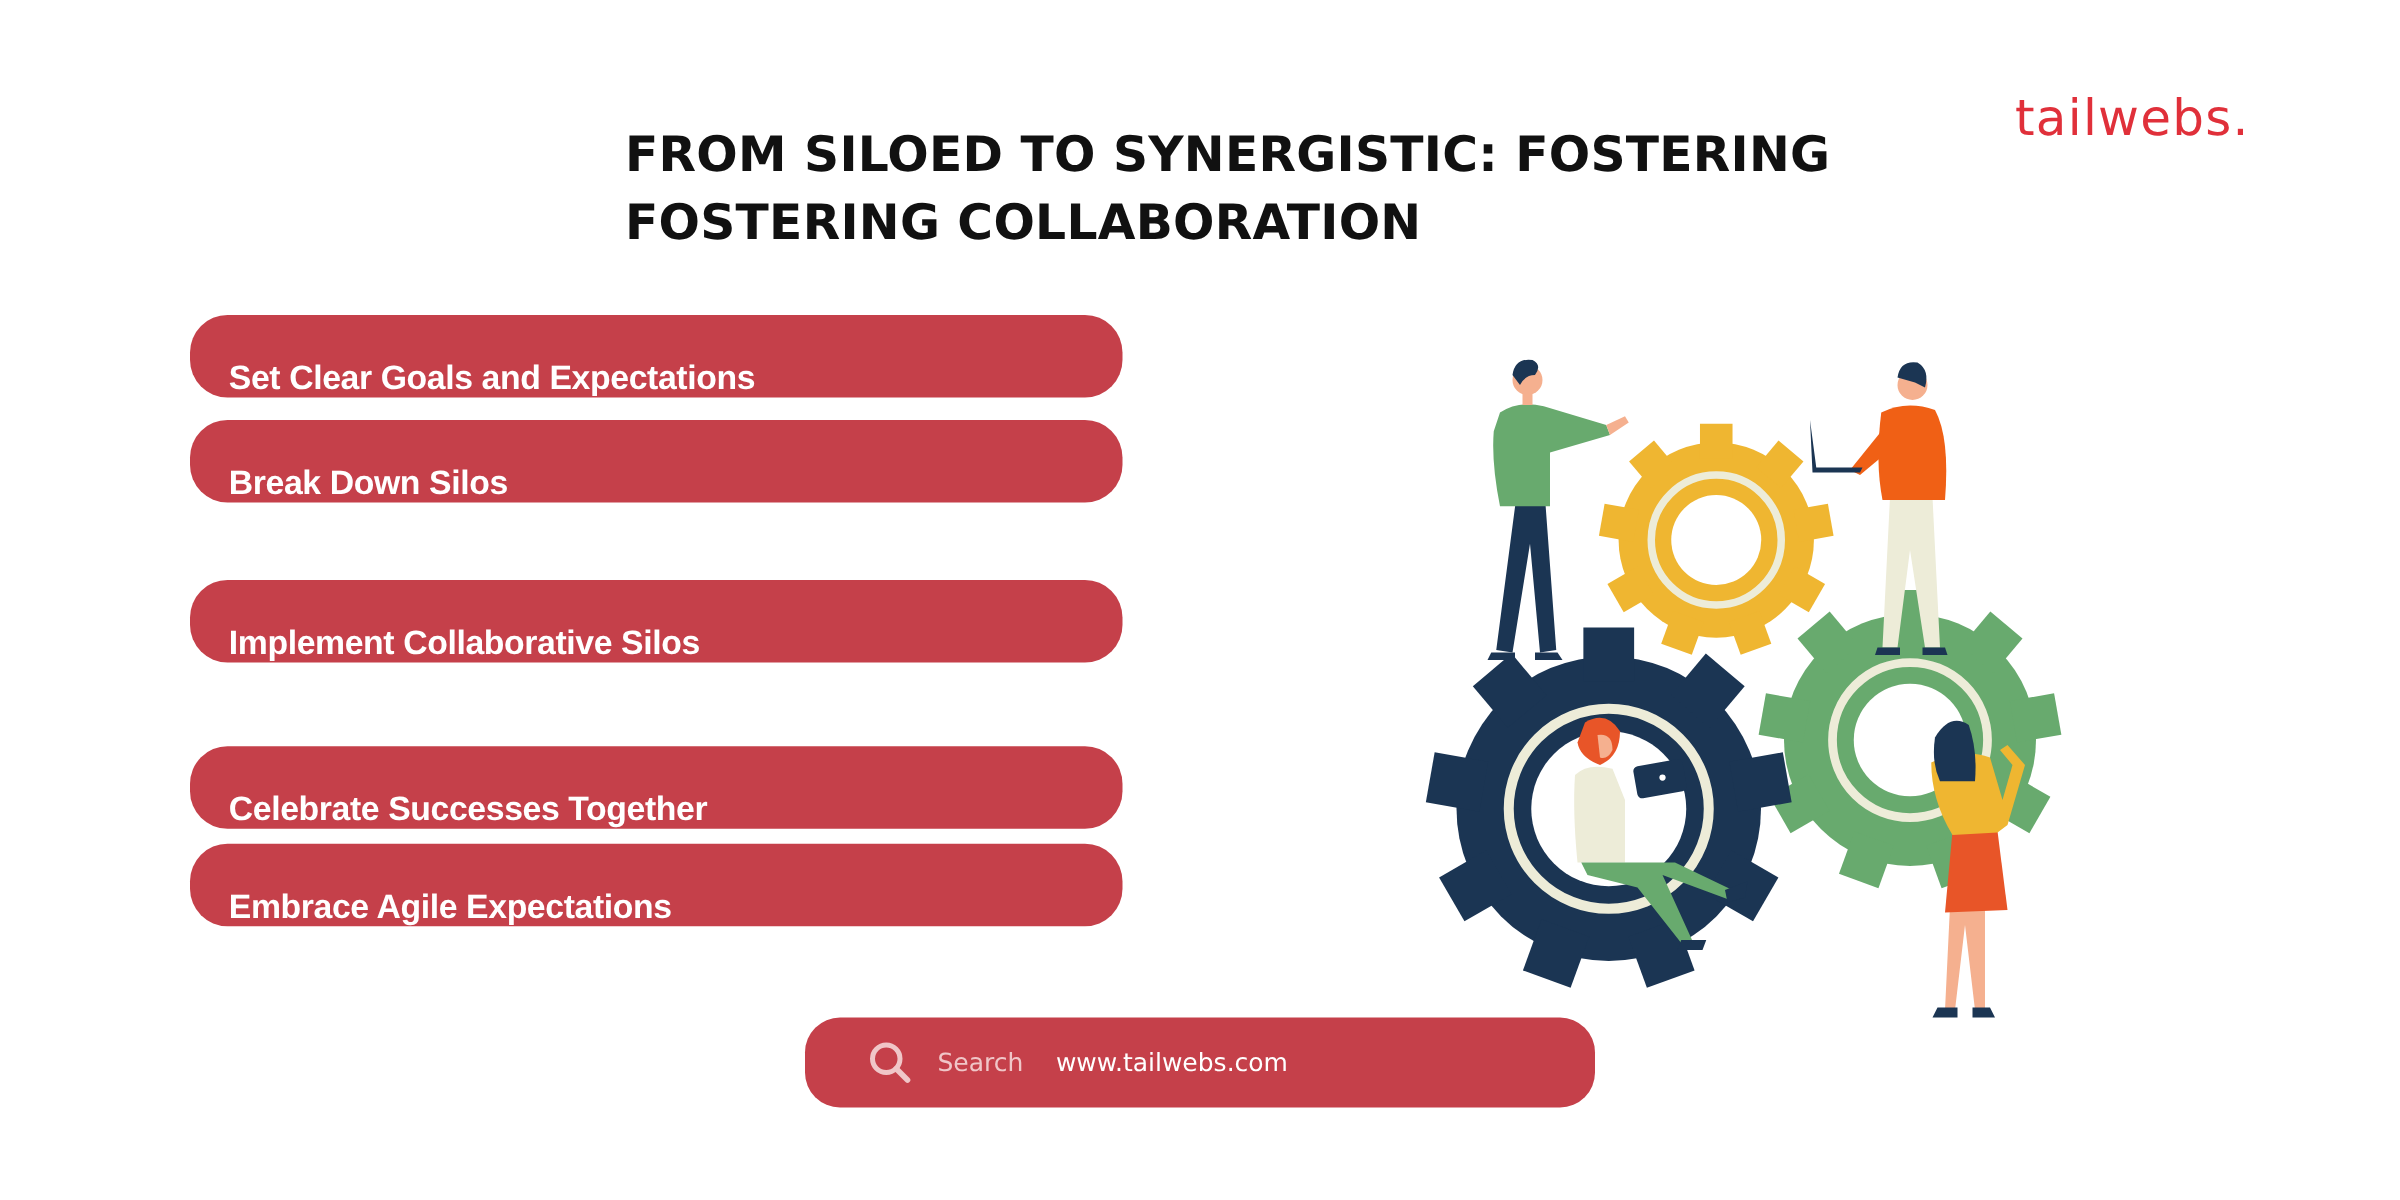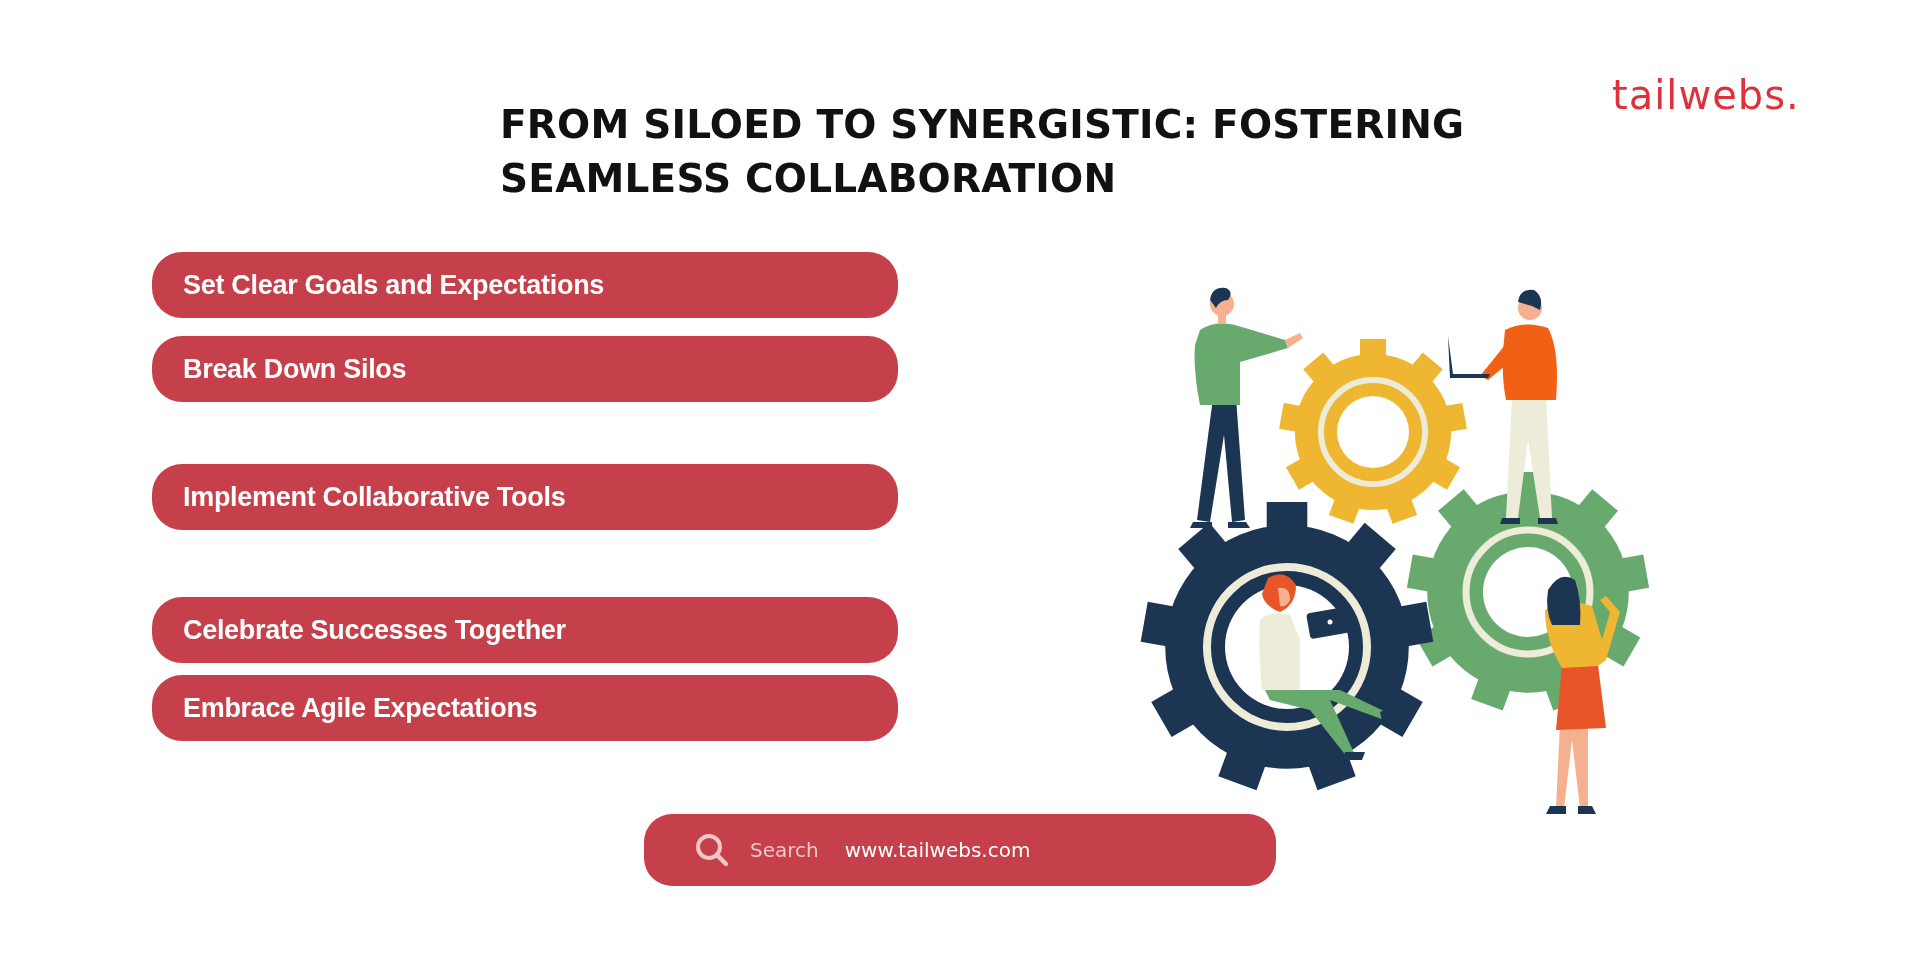--- a/index.html
+++ b/index.html
@@ -12,52 +12,52 @@
     font-family: "DejaVu Sans", sans-serif; font-weight: bold; font-size: 39px; line-height: 54px;
     color: #111111; letter-spacing: 0.2px;
   }
   .title span { display: block; }
   .logo {
     position: absolute; left: 1612px; top: 72px; font-family: "DejaVu Sans", sans-serif;
     font-size: 40px; color: #E0303A; letter-spacing: 1px; font-weight: normal;
   }
   .pill {
     position: absolute; left: 152px; width: 746px; height: 66px; border-radius: 30px;
-    background: #C5404A; color: #ffffff; display: flex; align-items: center;
+    background: #C5404A; color: #ffffff; display: flex; align-items: flex-end;
     box-sizing: border-box; padding-left: 31px;
     font-family: "Liberation Sans", sans-serif; font-weight: bold; font-size: 27px; letter-spacing: -0.3px;
     cursor: pointer;
   }
   .search {
     position: absolute; left: 644px; top: 814px; width: 632px; height: 72px; border-radius: 28px;
     background: #C5404A; display: flex; align-items: center; box-sizing: border-box; padding-left: 48px;
   }
   .search .icon { width: 40px; height: 40px; margin-right: 18px; }
   .search .placeholder { font-family: "DejaVu Sans", sans-serif; font-size: 20px; color: #F0C6C8; margin-right: 26px; }
   .search .url { font-family: "DejaVu Sans", sans-serif; font-size: 20px; color: #ffffff; }
   .illus { position: absolute; left: 1140px; top: 280px; width: 540px; height: 560px; }
 </style>
 </head>
 <body>
 
 <div class="title">
   <span>FROM SILOED TO SYNERGISTIC: FOSTERING</span>
-  <span>SEAMLESS COLLABORATION</span>
+  <span>FOSTERING COLLABORATION</span>
 </div>
 
 <div class="logo">tailwebs.</div>
 
 <div class="pill" style="top:252px">
   <span>Set Clear Goals and Expectations</span>
 </div>
 <div class="pill" style="top:336px">
   <span>Break Down Silos</span>
 </div>
 <div class="pill" style="top:464px">
-  <span>Implement Collaborative Tools</span>
+  <span>Implement Collaborative Silos</span>
 </div>
 <div class="pill" style="top:597px">
   <span>Celebrate Successes Together</span>
 </div>
 <div class="pill" style="top:675px">
   <span>Embrace Agile Expectations</span>
 </div>
 
 <div class="search">
   <svg class="icon" viewBox="0 0 40 40">

